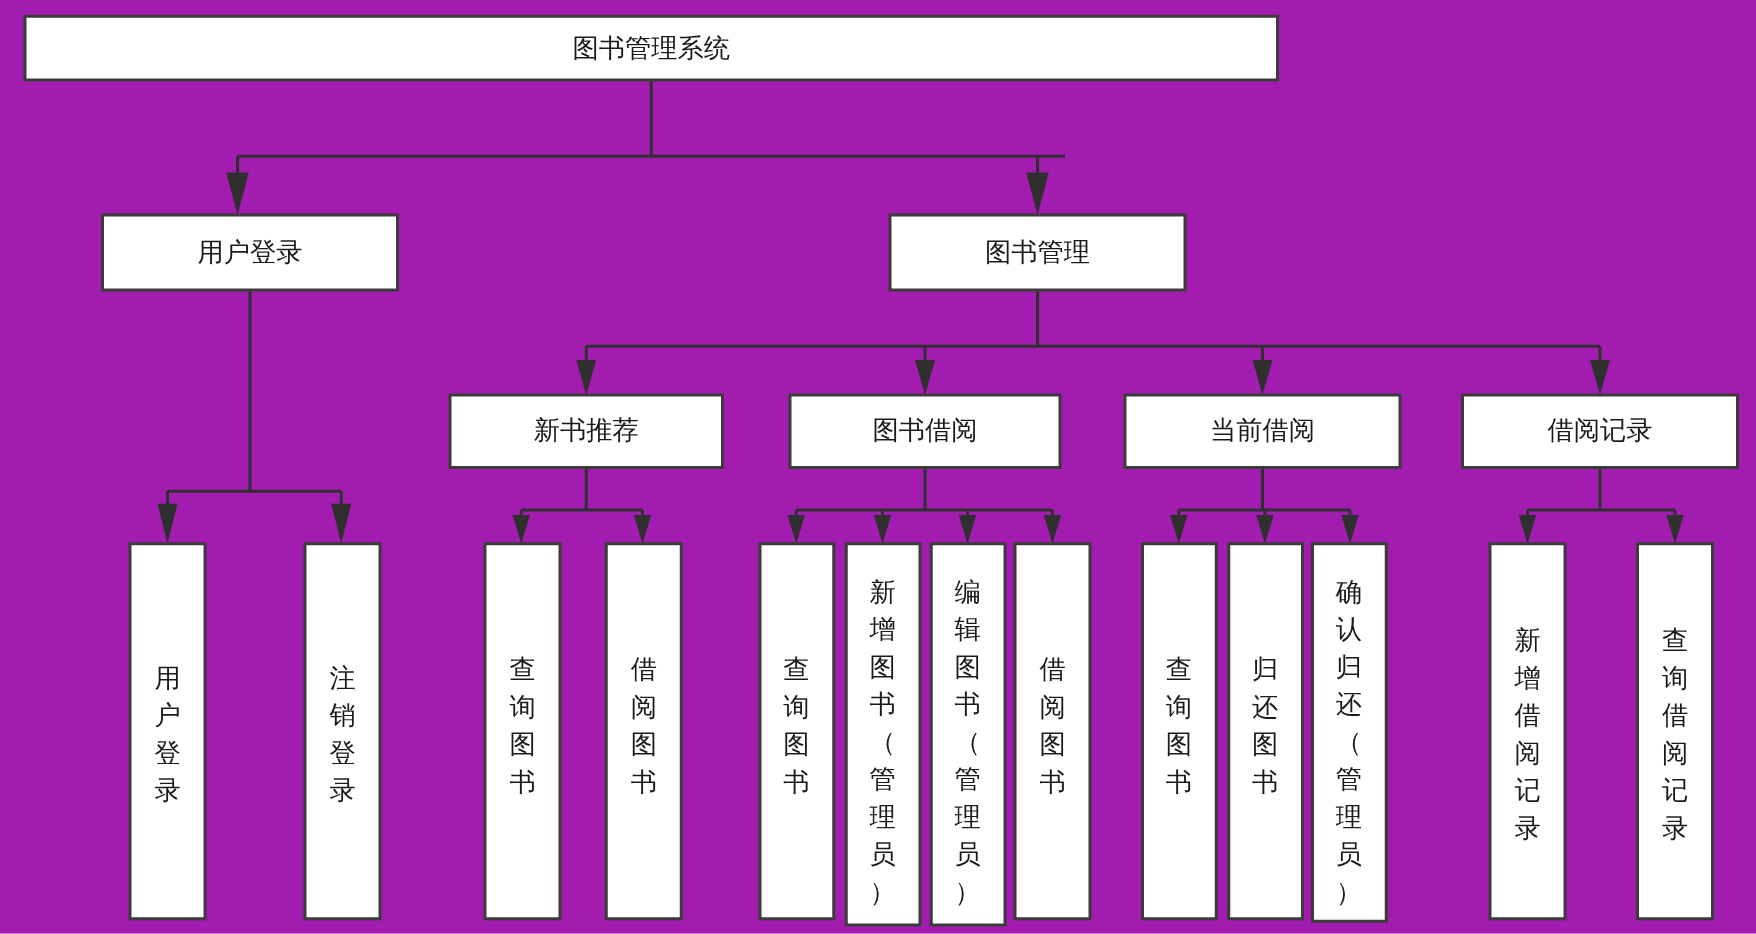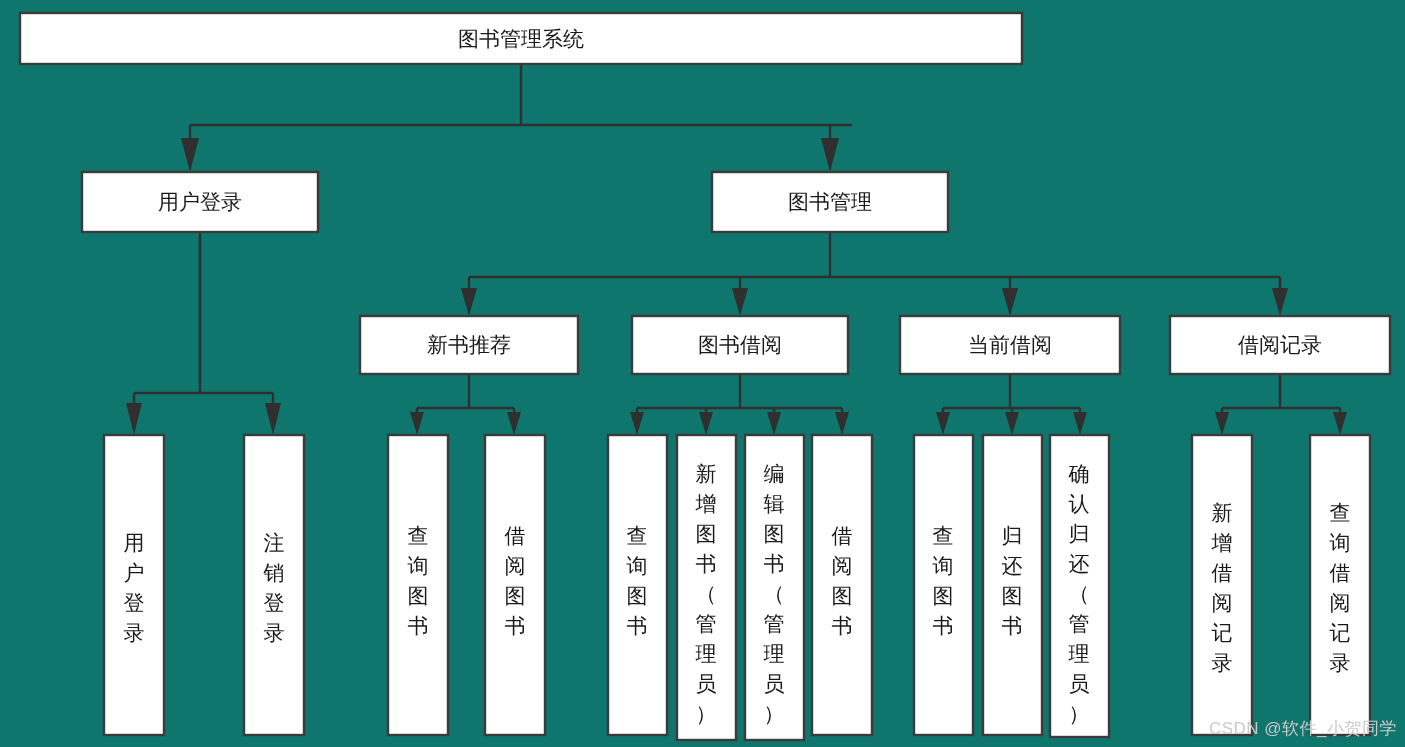--- a/index.html
+++ b/index.html
@@ -7,21 +7,21 @@
     padding: 0;
     background: #ffffff;
   }
   body {
     font-family: "Liberation Sans", "DejaVu Sans", sans-serif;
   }
   #diagram-root {
     position: relative;
     width: 1405px;
     height: 747px;
-    background: #0f766e;
+    background: #a21caf;
     overflow: hidden;
   }
   svg.diagram-canvas {
     position: absolute;
     left: 0;
     top: 0;
     width: 1405px;
     height: 747px;
     display: block;
   }
@@ -243,15 +243,14 @@
       <text class="node-label-v" x="1222" y="513"><tspan x="1222" y="519.6">新</tspan><tspan x="1222" y="549.6">增</tspan><tspan x="1222" y="579.6">借</tspan><tspan x="1222" y="609.6">阅</tspan><tspan x="1222" y="639.6">记</tspan><tspan x="1222" y="669.6">录</tspan></text>
     </g>
 
     <g>
       <rect class="node-box" x="1310" y="435" width="60" height="300"></rect>
       <text class="node-label-v" x="1340" y="513"><tspan x="1340" y="519.6">查</tspan><tspan x="1340" y="549.6">询</tspan><tspan x="1340" y="579.6">借</tspan><tspan x="1340" y="609.6">阅</tspan><tspan x="1340" y="639.6">记</tspan><tspan x="1340" y="669.6">录</tspan></text>
     </g>
 
   </svg>
 
-  <div class="watermark-text">CSDN @软件_小贺同学</div>
 
 </div>
 
 </body></html>

